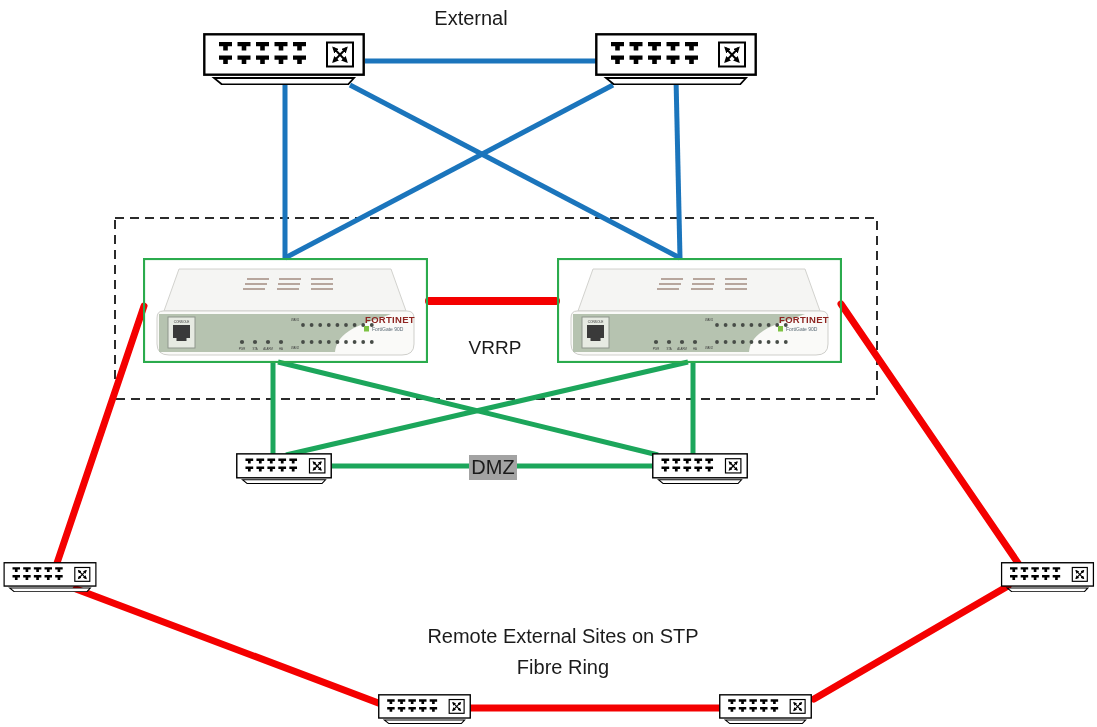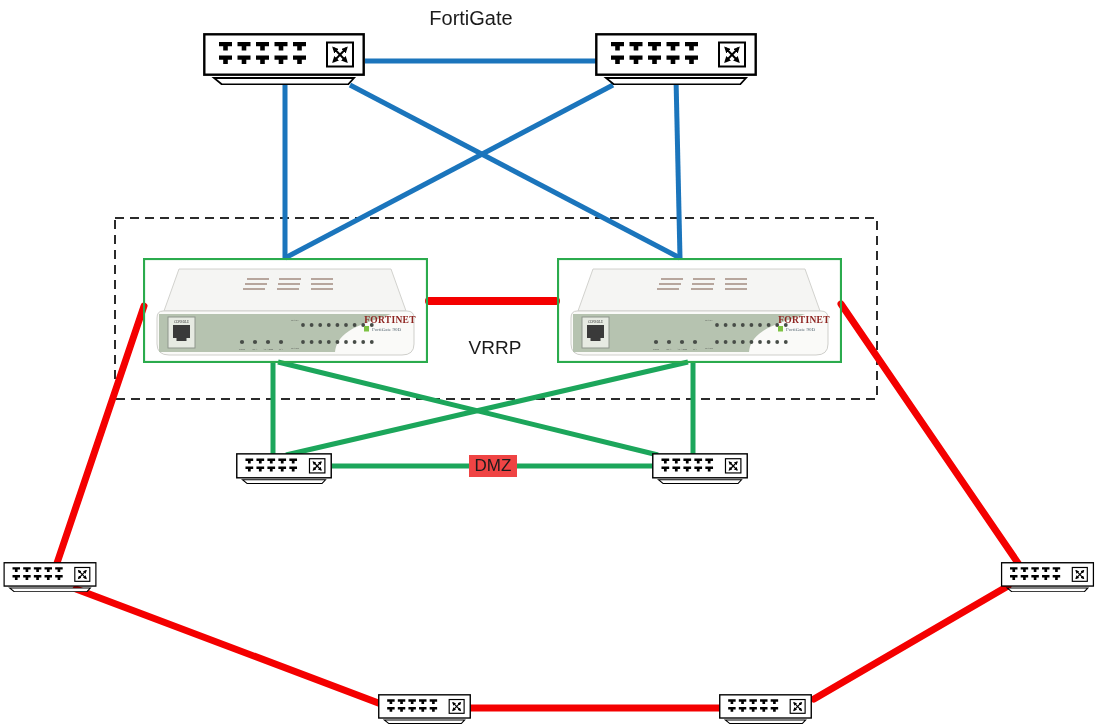--- a/index.html
+++ b/index.html
@@ -1,24 +1,24 @@
 <!DOCTYPE html>
 <html><head>
 <meta charset="utf-8">
 <style>
   html,body{margin:0;padding:0;background:#ffffff;}
   .canvas{position:relative;width:1097px;height:727px;background:#ffffff;
           font-family:"Liberation Sans",sans-serif;overflow:hidden;}
   .layer{position:absolute;left:0;top:0;z-index:1;}
-  .node{position:absolute;z-index:2;line-height:0;font-family:Liberation Serif, serif;}
+  .node{position:absolute;z-index:2;line-height:0;}
   .lbl{position:absolute;z-index:3;color:#1b1b1b;}
   .lbl-internal{left:381px;top:7px;width:180px;text-align:center;font-size:20px;}
   .lbl-vrrp{left:460px;top:337px;width:70px;text-align:center;font-size:19px;}
-  .lbl-dmz{left:469px;top:455px;width:48px;text-align:center;font-size:17px;
-           background:#ef4444;padding:1px 0;}
+  .lbl-dmz{left:469px;top:455px;width:48px;text-align:center;font-size:20px;
+           background:#a3a3a3;padding:1px 0;}
   .lbl-remote{left:373px;top:621px;width:380px;text-align:center;font-size:20px;line-height:31px;}
   svg{display:block;}
 </style>
 </head>
 <body>
 
 <svg width="0" height="0" style="position:absolute" aria-hidden="true">
   <defs>
     <marker id="ah" viewBox="0 0 10 10" refX="7" refY="5" markerWidth="3.2" markerHeight="3.2" orient="auto-start-reverse">
         <path d="M0,0 L10,5 L0,10 Z" fill="#000"></path>
@@ -221,17 +221,21 @@
           <circle cx="211.6" cy="84" r="1.9"></circle>
           <circle cx="220.2" cy="84" r="1.9"></circle>
           <circle cx="228.8" cy="84" r="1.9"></circle>
       </g>
       <text x="247" y="64.5" font-size="9.5" font-weight="bold" text-anchor="middle" fill="#8e2420" letter-spacing="0.3">FORTINET</text>
       <rect x="221" y="68" width="5" height="5.5" fill="#7dc242"></rect>
       <text x="229" y="73" font-size="5" fill="#5a6a75">FortiGate 90D</text>
     </svg>
   </div>
 
-  <div class="lbl lbl-internal">FortiGate</div>
+  <div class="lbl lbl-internal">External</div>
   <div class="lbl lbl-vrrp">VRRP</div>
   <div class="lbl lbl-dmz">DMZ</div>
+  <div class="lbl lbl-remote">
+    <div>Remote External Sites on STP</div>
+    <div>Fibre Ring</div>
+  </div>
 
 </div>
 
 </body></html>

